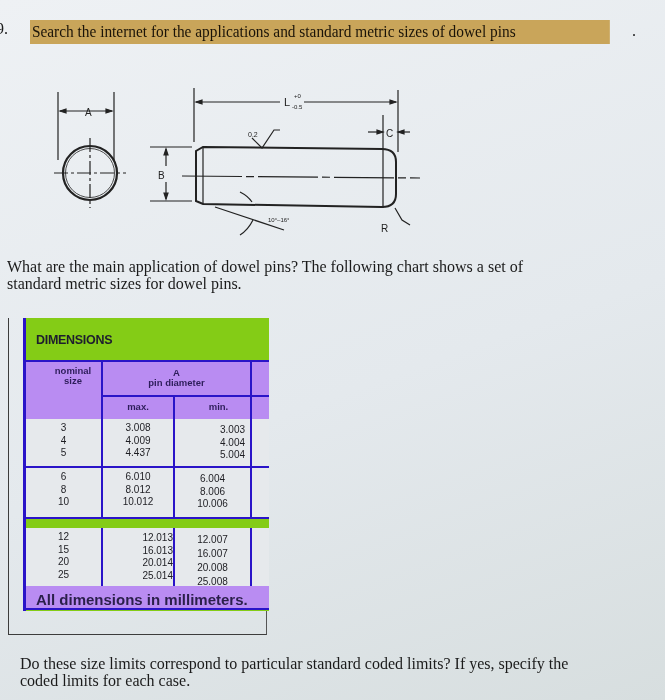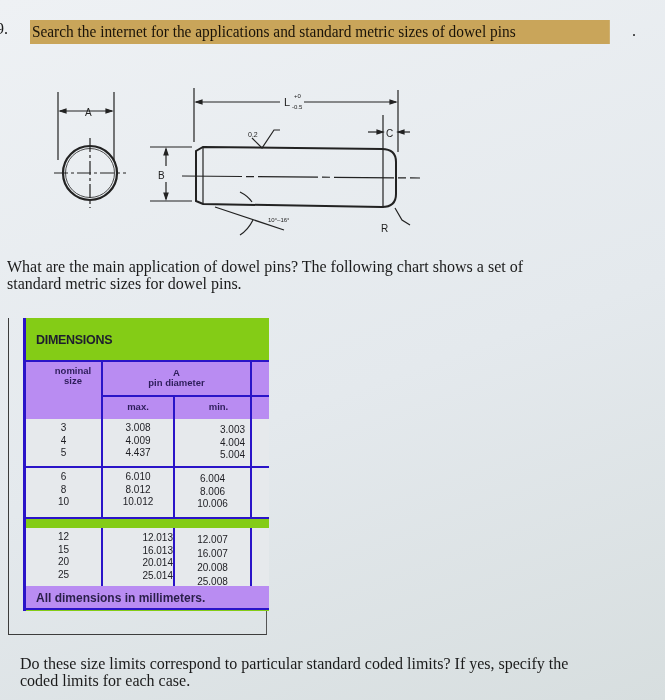--- a/index.html
+++ b/index.html
@@ -43,21 +43,21 @@
   .hdr .hline { position:absolute; height:2px; background:#2a14c8; }
   .hcell { position:absolute; font-size:9.5px; font-weight:bold; color:#2d1d5a; text-align:center; line-height:10px; }
   .grp { position:absolute; left:0; width:243px; background:#e6e9ec; border-bottom:2px solid #2a14c8; }
   .grp .vline { position:absolute; top:0; bottom:0; width:2px; background:#2a14c8; }
   .col { position:absolute; top:3px; font-size:10px; line-height:12.5px; text-align:center; color:#1d1d22; }
   .col div { height:12.5px; }
   .foot {
     position:absolute; left:0; top:268px; width:243px; height:22px; background:#b98cf2;
     border-bottom:2px solid #2a14c8;
   }
-  .foot span { position:absolute; left:10px; top:5px; font-size:12px; font-weight:bold; color:#2a1f4a; }
+  .foot span { position:absolute; left:10px; top:5px; font-size:15px; font-weight:bold; color:#2a1f4a; }
 </style>
 </head>
 <body>
 
 <div class="qnum">9.</div>
 <div class="title-bar">Search the internet for the applications and standard metric sizes of dowel pins</div>
 <div class="title-dot">.</div>
 
 <svg class="drawing" viewBox="0 0 380 160" width="380" height="160">
   <g stroke="#222" fill="none" stroke-width="1.2">

